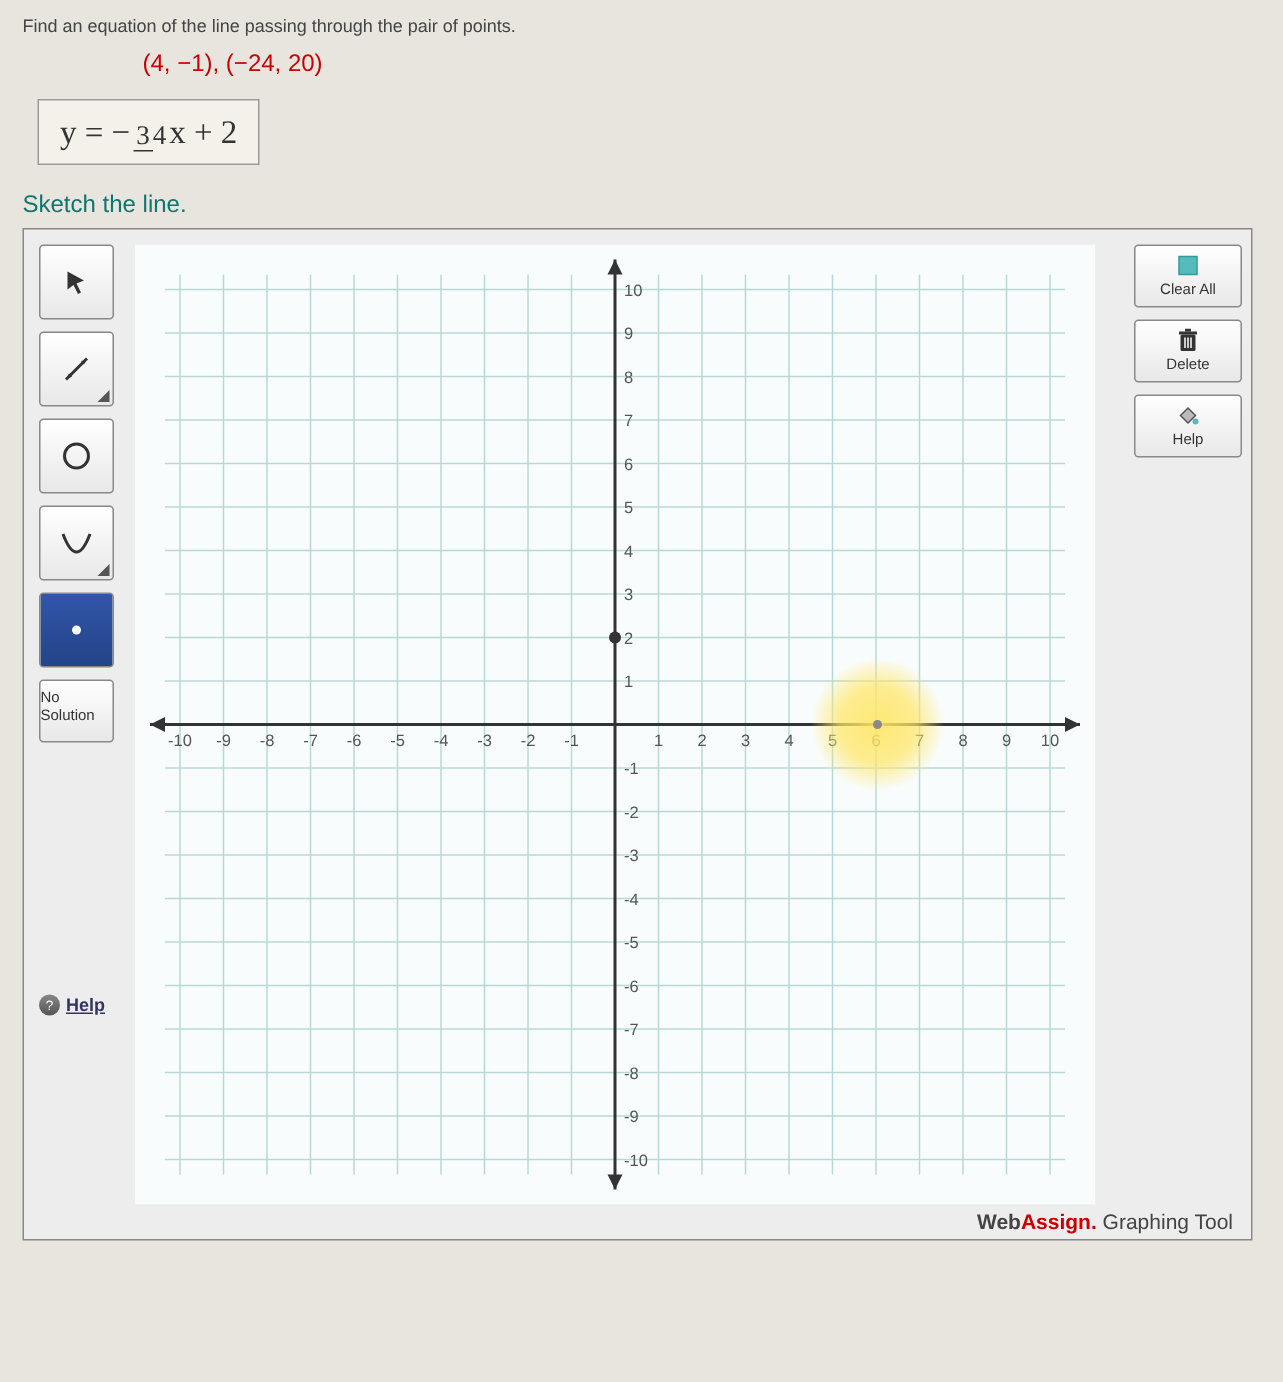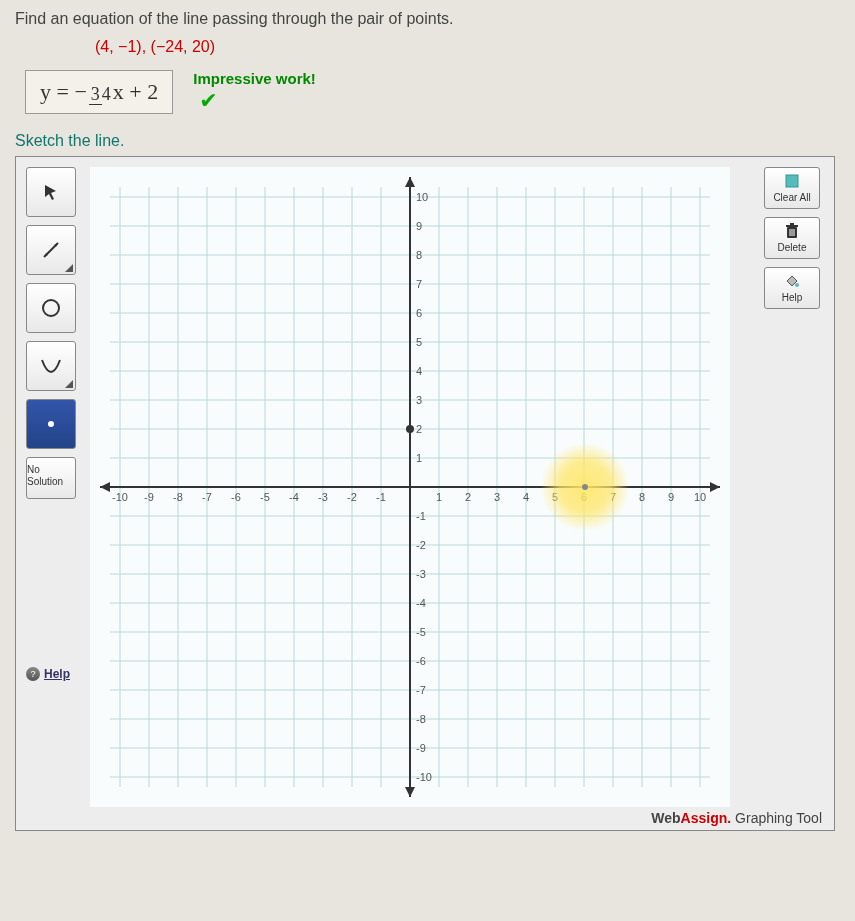--- a/index.html
+++ b/index.html
@@ -4,21 +4,21 @@
 <style>
 * { box-sizing: border-box; margin: 0; padding: 0; }
 body {
   font-family: Arial, Helvetica, sans-serif;
   background: #e8e5de;
   width: 855px;
   height: 921px;
   padding: 10px 15px;
   color: #333;
 }
-.question { font-size: 16px; color: #444; margin-bottom: 10px; }
+.question { font-size: 12px; color: #444; margin-bottom: 10px; }
 .points { color: #c00; margin: 0 0 14px 80px; font-size: 16px; }
 .answer-row { display: flex; align-items: center; gap: 20px; margin-bottom: 18px; margin-left: 10px; }
 .answer-box {
   border: 1px solid #999;
   padding: 8px 14px;
   background: #f3f1ea;
   font-family: "Times New Roman", serif;
   font-size: 22px;
   color: #333;
 }
@@ -62,41 +62,37 @@
   border-radius:3px; font-size:10px; text-align:left; padding-top:6px; line-height:1.2; cursor:pointer;
 }
 .help-row { margin-top: 160px; display:flex;align-items:center;gap:4px;font-size:12px;color:#336; }
 .help-icon { width:14px;height:14px;border-radius:50%;background:linear-gradient(#888,#555);color:#fff;font-size:9px;display:flex;align-items:center;justify-content:center; }
 .help-link { text-decoration: underline; cursor: pointer; font-weight: bold; }
 .canvas-area { flex:1; position:relative; }
 svg.grid { display:block; }
 .highlight { position:absolute; width:90px;height:90px;border-radius:50%;background:radial-gradient(circle, rgba(255,230,100,0.9) 0%, rgba(255,230,100,0.7) 40%, rgba(255,230,100,0) 70%); pointer-events:none; }
 .toolbar-right { width:60px; display:flex;flex-direction:column;gap:8px;align-items:center; }
 .right-btn {
-  width:56px;border:1px solid #888;background:linear-gradient(#fff,#e8e8e8);border-radius:3px;
+  width:72px;border:1px solid #888;background:linear-gradient(#fff,#e8e8e8);border-radius:3px;
   display:flex;flex-direction:column;align-items:center;justify-content:center;padding:5px 0;
   font-size:10px;color:#333;cursor:pointer;gap:3px;
 }
 .right-btn .ico { width:16px;height:16px;display:flex;align-items:center;justify-content:center; }
 .brand { text-align:right;font-size:14px;color:#444;margin-top:3px; }
 .brand b .a { color: #c00; }
 </style>
 </head>
 <body>
 
 <div class="question">Find an equation of the line passing through the pair of points.</div>
 <div class="points">(4, −1), (−24, 20)</div>
 
 <div class="answer-row">
   <div class="answer-box">
     <span>y = −</span><span class="frac"><span class="top">3</span><span>4</span></span><span>x + 2</span>
-  </div>
-  <div>
-    <span class="feedback">Impressive work!</span>
-    <div class="check">✔</div>
   </div>
 </div>
 
 <div class="sketch-label">Sketch the line.</div>
 
 <div class="graph-wrapper">
   <div class="graph-main">
     <div class="toolbar-left">
       <div class="tool-btn">
         <svg width="18" height="18" viewBox="0 0 18 18">

